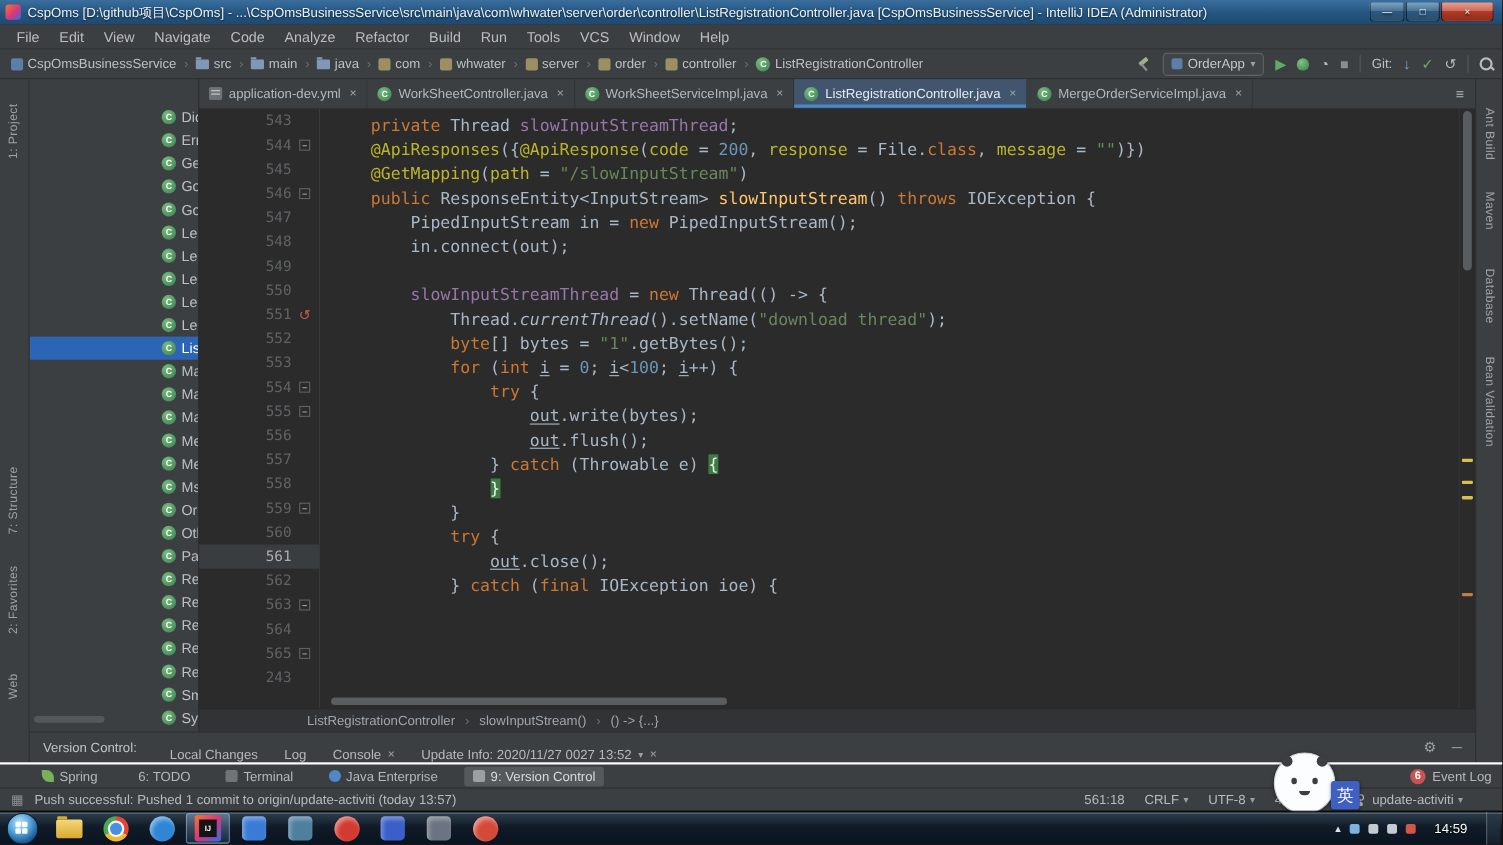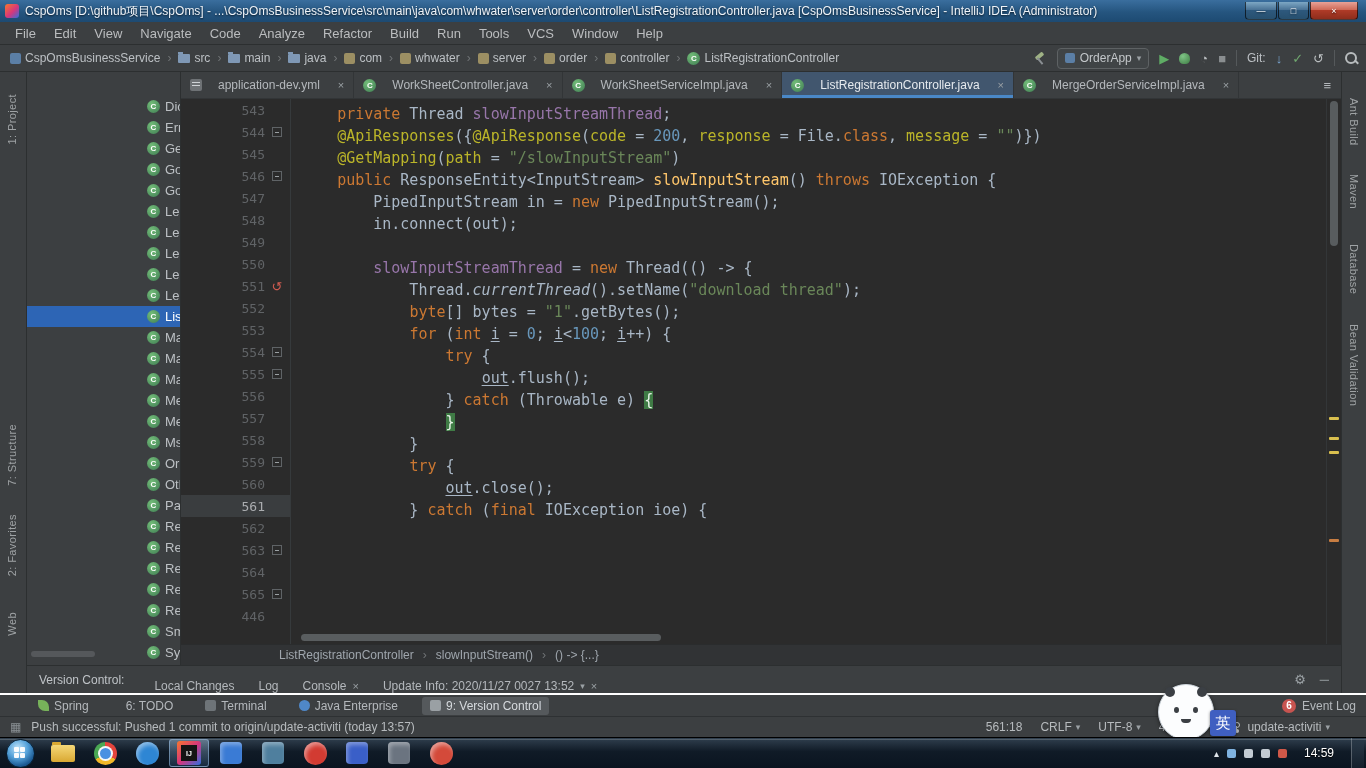--- a/index.html
+++ b/index.html
@@ -70,21 +70,21 @@
   .project{width:154px;flex:none;background:#3c3f41;border-right:1px solid #2c2f30;position:relative;
     padding-top:24px;box-sizing:border-box;overflow:hidden;}
   .pitem{height:21px;display:flex;align-items:center;gap:5px;padding-left:120px;white-space:nowrap;}
   .pitem .plabel{color:#bcc0c4;font-size:13px;}
   .pitem.sel{background:#2d65b5;}
   .pitem.sel .plabel{color:#fff;}
   .p-hscroll{position:absolute;left:4px;bottom:8px;width:64px;height:6px;border-radius:3px;background:#55585b;}
   
   .editorcol{flex:1;display:flex;flex-direction:column;min-width:0;}
   .tabbar{height:26px;flex:none;background:#3c3f41;border-bottom:1px solid #323537;display:flex;align-items:stretch;}
-  .tab{display:inline-flex;align-items:center;gap:16px;padding:0 9px;font-size:12px;color:#b4b8bc;
+  .tab{display:inline-flex;align-items:center;gap:6px;padding:0 9px;font-size:12px;color:#b4b8bc;
     border-right:1px solid #323537;white-space:nowrap;}
   .tab.active{background:#41566e;color:#e6eaee;box-shadow:inset 0 -3px 0 #4a88c7;}
   .tab-x{color:#9aa0a4;font-size:11px;margin-left:2px;}
   .tablist-btn{margin-left:auto;color:#b4b8bc;font-size:13px;display:flex;align-items:center;padding:0 10px;}
   .editor{flex:1;position:relative;background:#2b2b2b;overflow:hidden;}
   .gutter{position:absolute;left:0;top:0;bottom:0;width:110px;background:#2b2b2b;border-right:1px solid #363a3c;padding-top:0;box-sizing:border-box;}
   .gline{display:flex;justify-content:flex-end;align-items:center;height:22px;padding-right:6px;}
   .gline.cur{background:#3a3d3f;}
   .lnum{color:#606366;font:13px "DejaVu Sans Mono",monospace;}
   .gline.cur .lnum{color:#abadb0;}
@@ -529,37 +529,38 @@
                 </div>
                 <div class="gline">
                   <span class="lnum">564</span>
                   <span class="gmark"></span>
                 </div>
                 <div class="gline">
                   <span class="lnum">565</span>
                   <span class="gmark fold"></span>
                 </div>
                 <div class="gline">
-                  <span class="lnum">446</span>
+                  <span class="lnum">243</span>
                   <span class="gmark"></span>
                 </div>
               </div>
             <div class="code">
                 <div class="cline"><span class="tk-p">    </span><span class="tk-k">private</span><span class="tk-p"> Thread </span><span class="tk-f">slowInputStreamThread</span><span class="tk-p">;</span></div>
                 <div class="cline"><span class="tk-p">    </span><span class="tk-a">@ApiResponses</span><span class="tk-p">({</span><span class="tk-a">@ApiResponse</span><span class="tk-p">(</span><span class="tk-a">code</span><span class="tk-p"> = </span><span class="tk-n">200</span><span class="tk-p">, </span><span class="tk-a">response</span><span class="tk-p"> = File.</span><span class="tk-k">class</span><span class="tk-p">, </span><span class="tk-a">message</span><span class="tk-p"> = </span><span class="tk-s">""</span><span class="tk-p">)})</span></div>
                 <div class="cline"><span class="tk-p">    </span><span class="tk-a">@GetMapping</span><span class="tk-p">(</span><span class="tk-a">path</span><span class="tk-p"> = </span><span class="tk-s">"/slowInputStream"</span><span class="tk-p">)</span></div>
                 <div class="cline"><span class="tk-p">    </span><span class="tk-k">public</span><span class="tk-p"> ResponseEntity&lt;InputStream&gt; </span><span class="tk-m">slowInputStream</span><span class="tk-p">() </span><span class="tk-k">throws</span><span class="tk-p"> IOException {</span></div>
                 <div class="cline"><span class="tk-p">        PipedInputStream in = </span><span class="tk-k">new</span><span class="tk-p"> PipedInputStream();</span></div>
                 <div class="cline"><span class="tk-p">        in.connect(out);</span></div>
                 <div class="cline"></div>
                 <div class="cline"><span class="tk-p">        </span><span class="tk-f">slowInputStreamThread</span><span class="tk-p"> = </span><span class="tk-k">new</span><span class="tk-p"> Thread(() -&gt; {</span></div>
                 <div class="cline"><span class="tk-p">            Thread.</span><span class="tk-i">currentThread</span><span class="tk-p">().setName(</span><span class="tk-s">"download thread"</span><span class="tk-p">);</span></div>
                 <div class="cline"><span class="tk-p">            </span><span class="tk-k">byte</span><span class="tk-p">[] bytes = </span><span class="tk-s">"1"</span><span class="tk-p">.getBytes();</span></div>
                 <div class="cline"><span class="tk-p">            </span><span class="tk-k">for</span><span class="tk-p"> (</span><span class="tk-k">int</span><span class="tk-p"> </span><span class="tk-u">i</span><span class="tk-p"> = </span><span class="tk-n">0</span><span class="tk-p">; </span><span class="tk-u">i</span><span class="tk-p">&lt;</span><span class="tk-n">100</span><span class="tk-p">; </span><span class="tk-u">i</span><span class="tk-p">++) {</span></div>
                 <div class="cline"><span class="tk-p">                </span><span class="tk-k">try</span><span class="tk-p"> {</span></div>
+                <div class="cline"><span class="tk-p">                    </span><span class="tk-u">out</span><span class="tk-p">.write(bytes);</span></div>
                 <div class="cline"><span class="tk-p">                    </span><span class="tk-u">out</span><span class="tk-p">.flush();</span></div>
                 <div class="cline"><span class="tk-p">                } </span><span class="tk-k">catch</span><span class="tk-p"> (Throwable e) </span><span class="tk-b">{</span></div>
                 <div class="cline"><span class="tk-p">                </span><span class="tk-b">}</span></div>
                 <div class="cline"><span class="tk-p">            }</span></div>
                 <div class="cline"><span class="tk-p">            </span><span class="tk-k">try</span><span class="tk-p"> {</span></div>
                 <div class="cline"><span class="tk-p">                </span><span class="tk-u">out</span><span class="tk-p">.close();</span></div>
                 <div class="cline"><span class="tk-p">            } </span><span class="tk-k">catch</span><span class="tk-p"> (</span><span class="tk-k">final</span><span class="tk-p"> IOException ioe) {</span></div>
                 <div class="cline"></div>
               </div>
             <div class="stripe">

